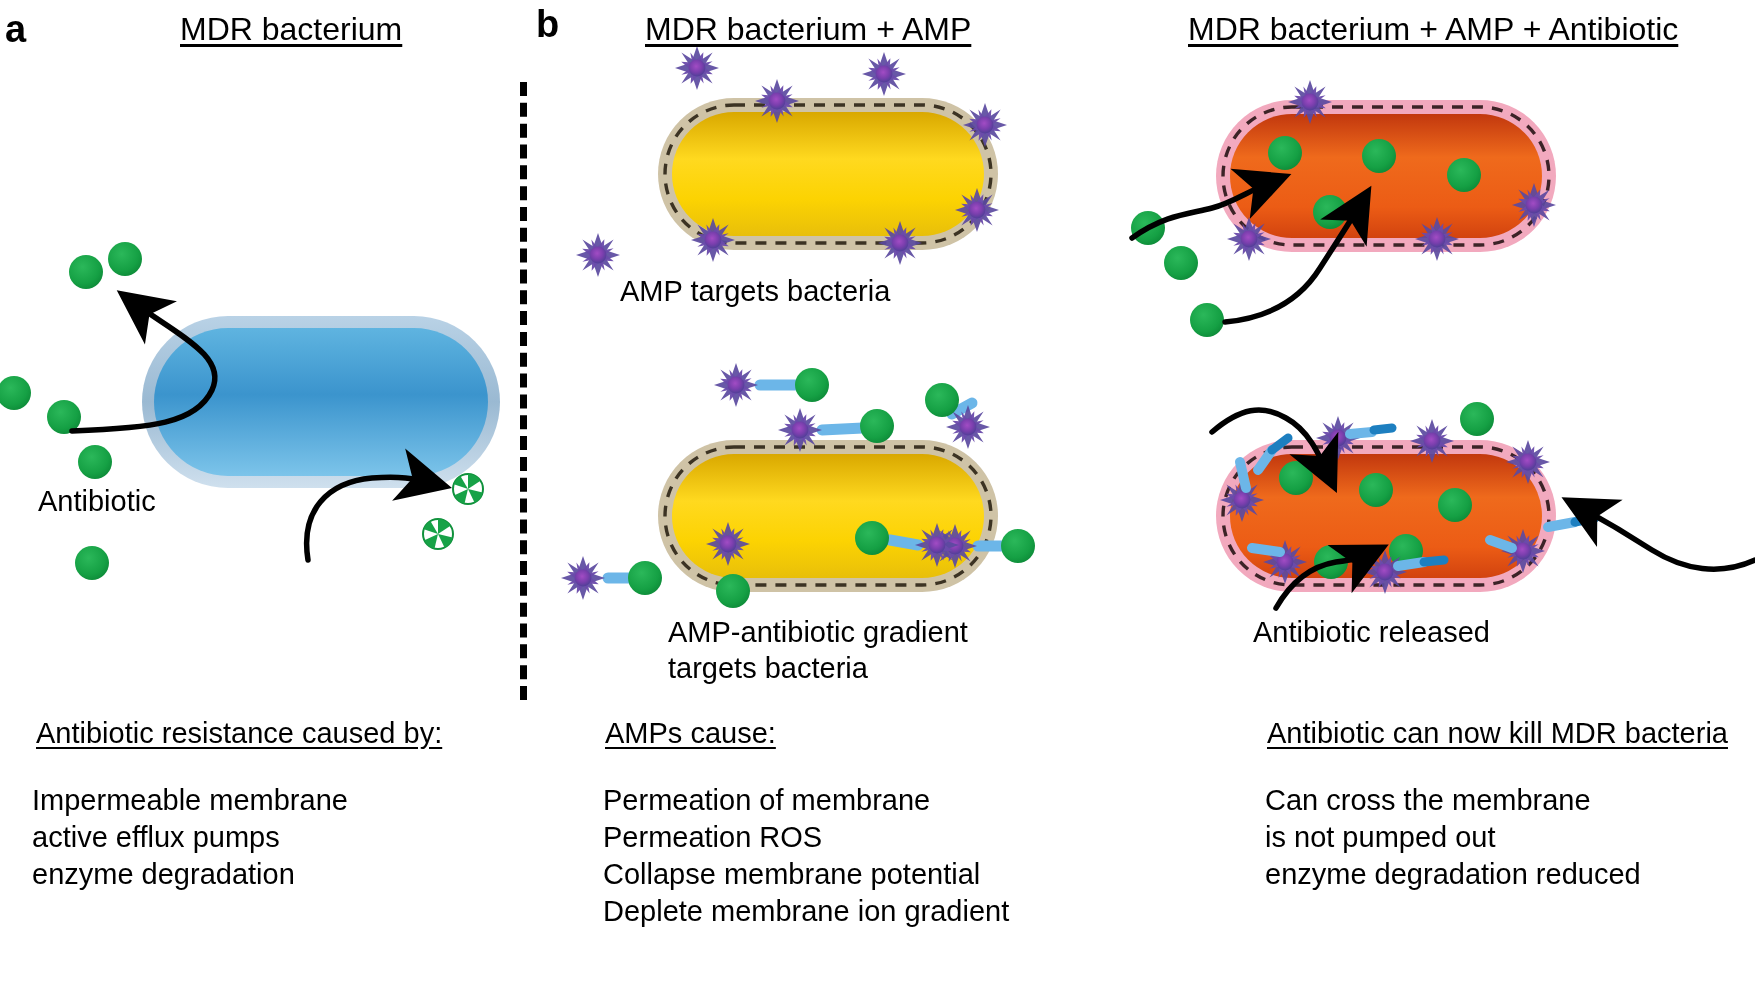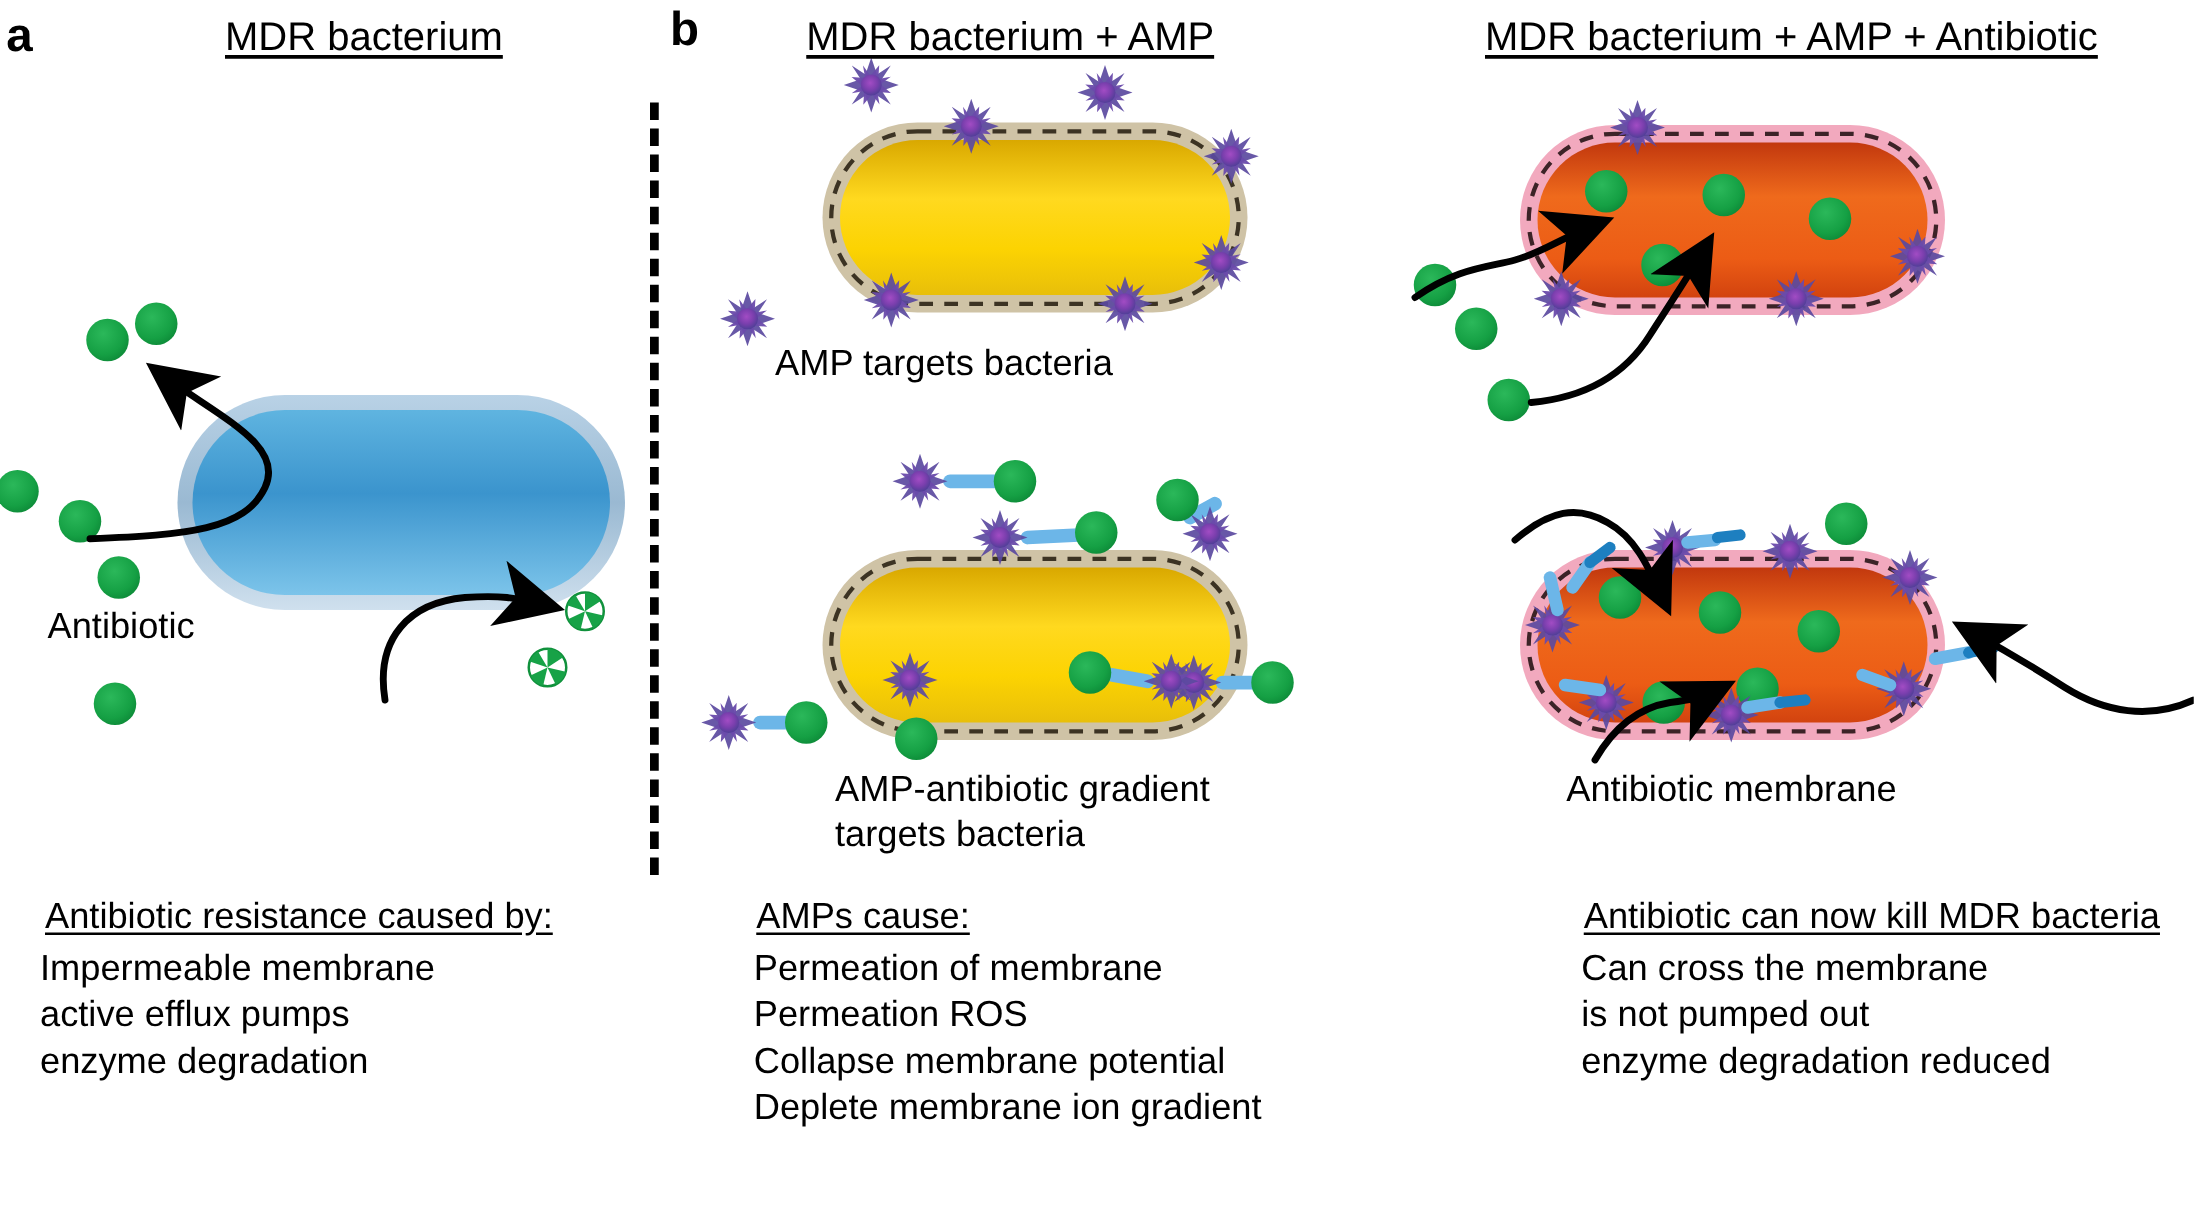--- a/index.html
+++ b/index.html
@@ -40,20 +40,21 @@
     font-size: 29px;
     text-decoration: underline;
     text-underline-offset: 4px;
     white-space: nowrap;
     line-height: 1.25;
   }
   .foot-line {
     font-size: 29px;
     line-height: 1.28;
     white-space: nowrap;
+    margin-top: 25px;
   }
   .label-plain {
     font-size: 29px;
     white-space: nowrap;
     line-height: 1.2;
   }
 
   
   .divider {
     position: absolute;
@@ -286,21 +287,21 @@
   <div class="abs col-title" style="left:1188px; top:12px;">MDR bacterium + AMP + Antibiotic</div>
 
   <div class="divider" style="left:520px; top:82px; height:618px;"></div>
 
   <div class="abs label-plain" style="left:38px; top:484px;">Antibiotic</div>
 
   <div class="abs caption" style="left:620px; top:274px;">AMP targets bacteria</div>
   <div class="abs caption" style="left:668px; top:615px;">AMP-antibiotic gradient</div>
   <div class="abs caption" style="left:668px; top:651px;">targets bacteria</div>
 
-  <div class="abs caption" style="left:1253px; top:615px;">Antibiotic membrane</div>
+  <div class="abs caption" style="left:1253px; top:615px;">Antibiotic released</div>
 
   <div class="abs foot-head" style="left:36px; top:715px;">Antibiotic resistance caused by:</div>
   <div class="abs foot-line" style="left:32px; top:757px;">Impermeable membrane</div>
   <div class="abs foot-line" style="left:32px; top:794px;">active efflux pumps</div>
   <div class="abs foot-line" style="left:32px; top:831px;">enzyme degradation</div>
 
   <div class="abs foot-head" style="left:605px; top:715px;text-decoration:underline;">AMPs cause:</div>
   <div class="abs foot-line" style="left:603px; top:757px;">Permeation of membrane</div>
   <div class="abs foot-line" style="left:603px; top:794px;">Permeation ROS</div>
   <div class="abs foot-line" style="left:603px; top:831px;">Collapse membrane potential</div>

